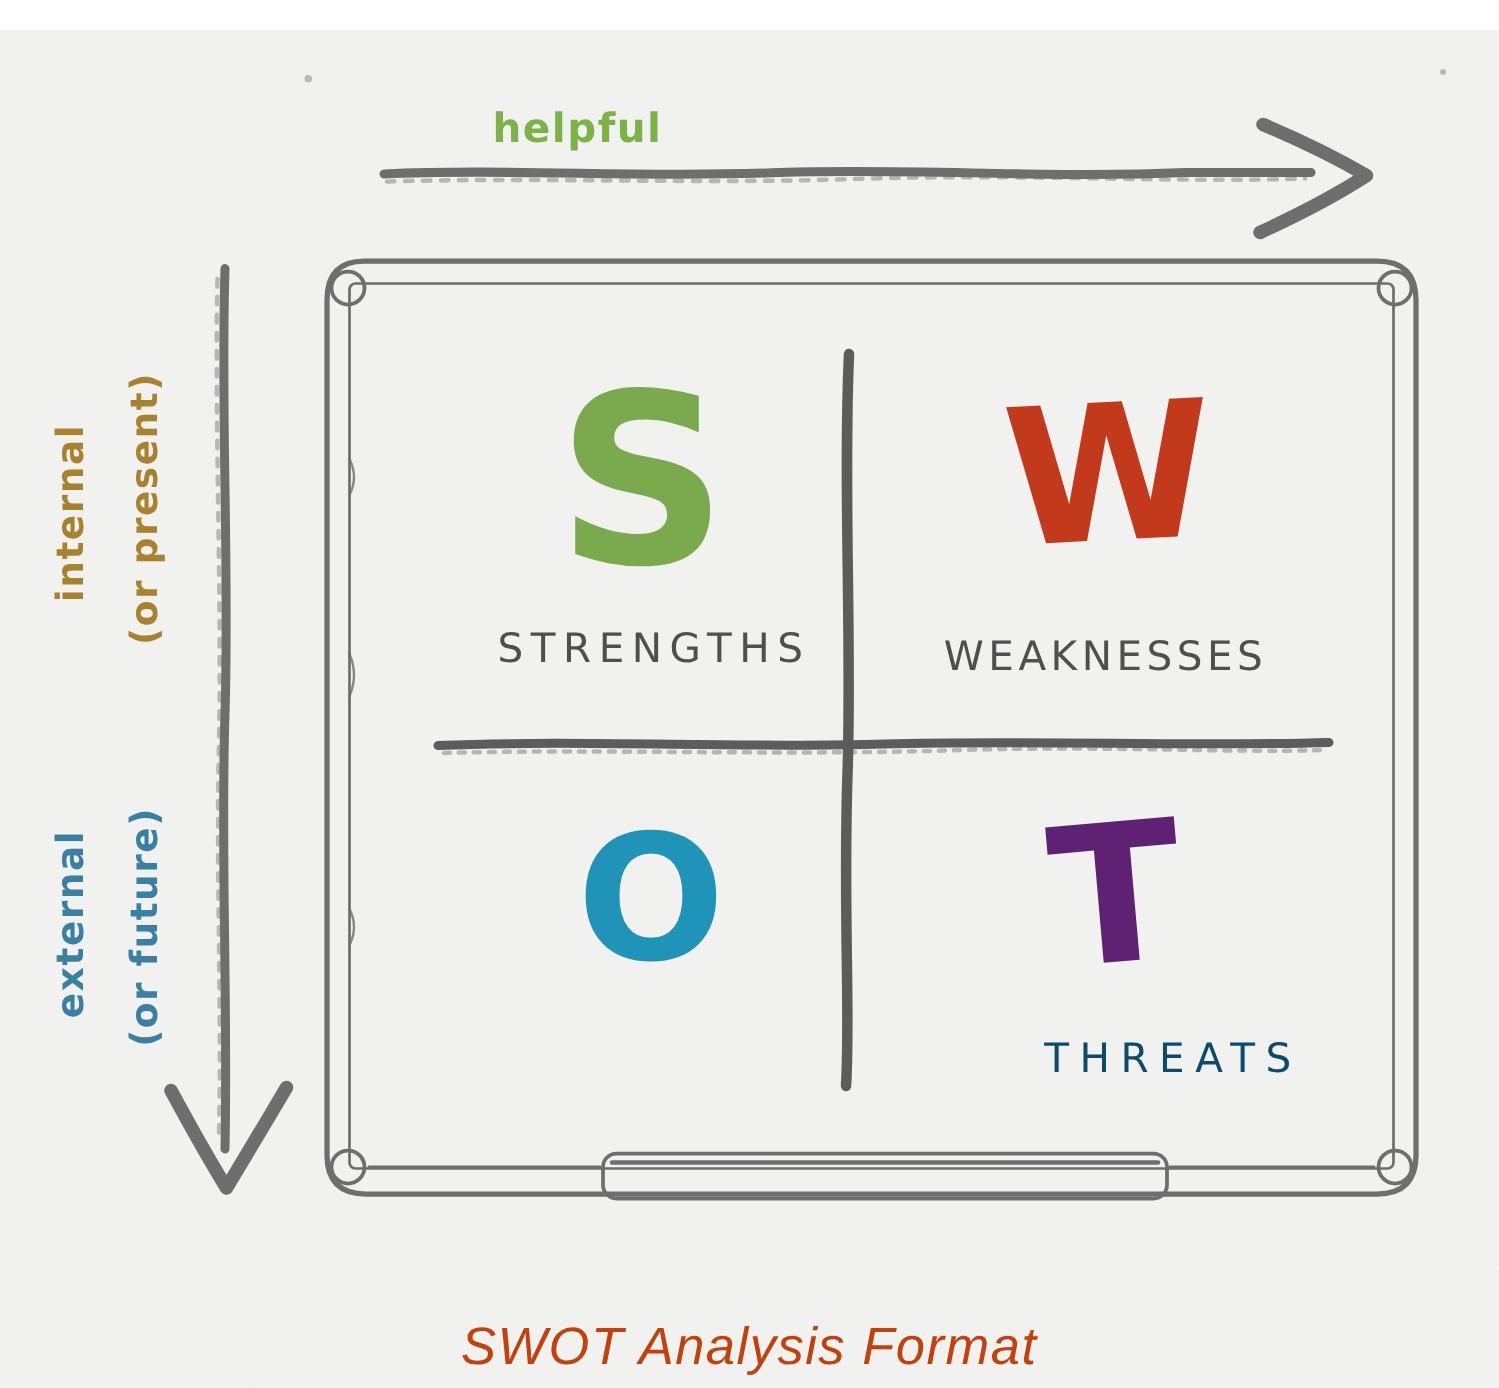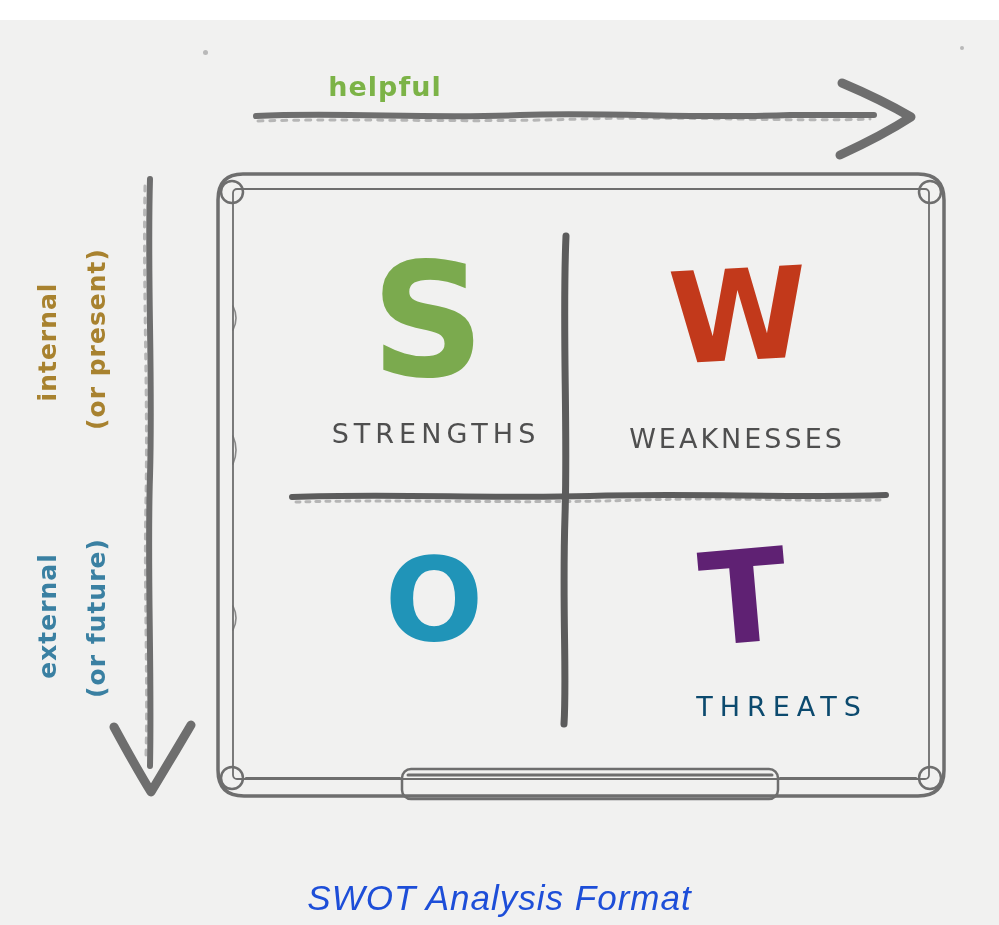--- a/index.html
+++ b/index.html
@@ -122,15 +122,15 @@
 
   <div class="q-letter" style="left: 428px; top: 301px; font-size: 158px; color: rgb(123, 170, 78);">S</div>
   <div class="q-letter" style="left: 739px; top: 297px; font-size: 126px; transform: translate(-50%, -50%) rotate(-3deg); color: rgb(194, 57, 27);">W</div>
   <div class="q-letter" style="left: 434px; top: 580px; font-size: 116px; color: rgb(32, 148, 184);">O</div>
   <div class="q-letter" style="left: 744px; top: 578px; font-size: 128px; transform: translate(-50%, -50%) rotate(-5deg); color: rgb(95, 33, 115);">T</div>
 
   <div class="q-label" style="left: 436px; top: 413px; color: rgb(79, 79, 79);">STRENGTHS</div>
   <div class="q-label" style="left: 737px; top: 418px; letter-spacing: 3px; color: rgb(79, 79, 79);">WEAKNESSES</div>
   <div class="q-label" style="left: 747px; top: 686px; letter-spacing: 7px; color: #0c4a6e; margin-left: 35px;">THREATS</div>
 
-  <div class="caption" style="color: #1d4ed8;">SWOT Analysis Format</div>
+  <div class="caption" style="color: #c2410c;">SWOT Analysis Format</div>
 
 </div>
 
 </body></html>

